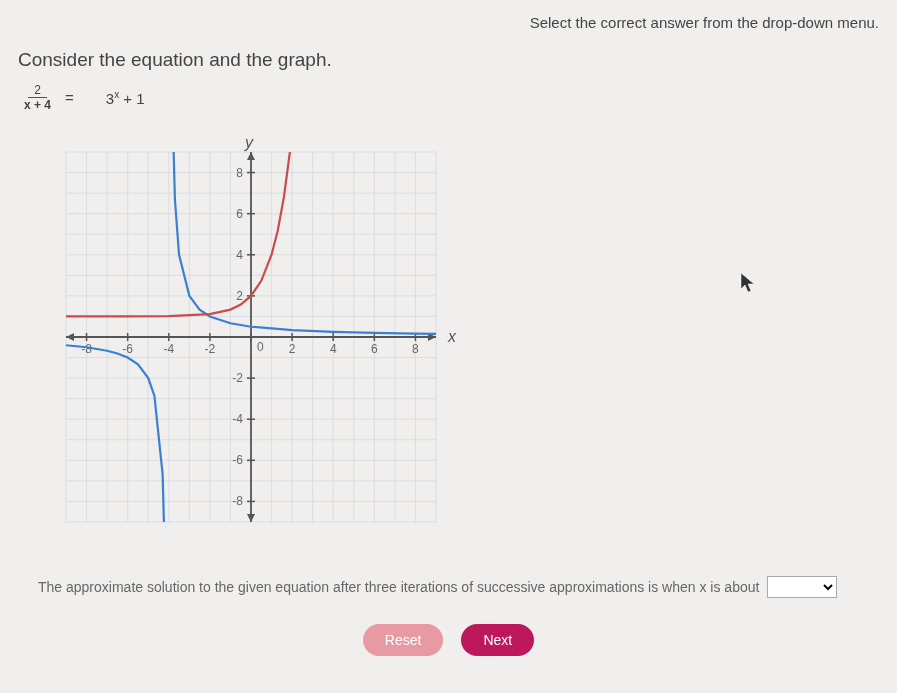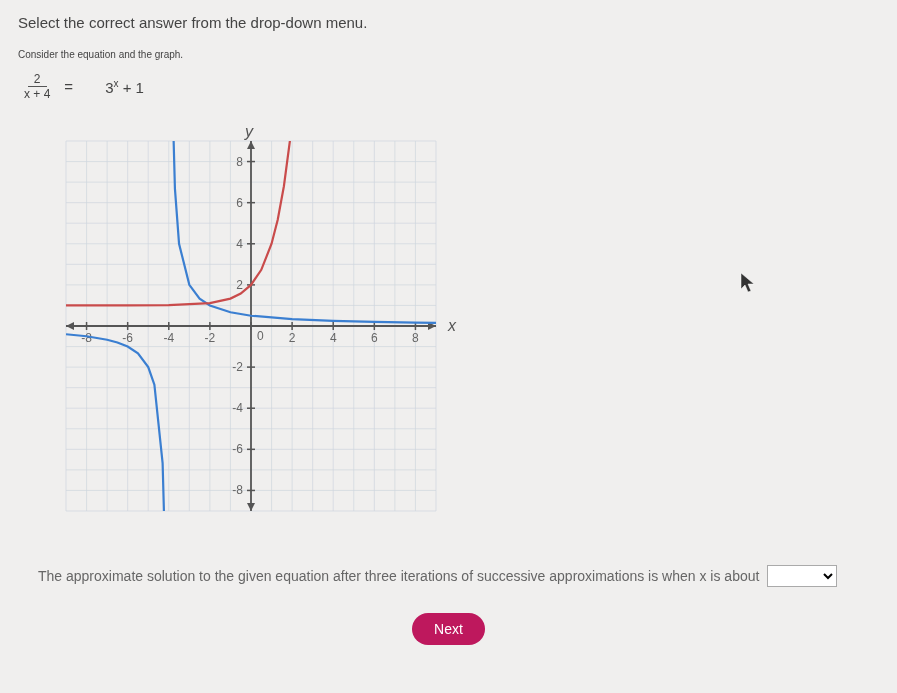--- a/index.html
+++ b/index.html
@@ -5,26 +5,26 @@
     * { box-sizing: border-box; margin: 0; padding: 0; }
     body {
       width: 897px;
       height: 693px;
       background: #f0efee;
       font-family: Arial, sans-serif;
       color: #555;
       padding: 14px 18px;
       position: relative;
     }
-    .instruction { font-size: 15px; color: #444; margin-bottom: 18px; }
-    .consider { font-size: 10px; color: #444; margin-bottom: 12px; }
+    .instruction { font-size: 15px; color: #444; margin-bottom: 18px; text-align: right; }
+    .consider { font-size: 19px; color: #444; margin-bottom: 12px; }
     .equation { font-size: 15px; color: #444; margin-bottom: 20px; display: flex; align-items: center; gap: 8px; }
     .fraction { display: inline-flex; flex-direction: column; align-items: center; font-size: 12px; vertical-align: middle; }
     .fraction .num { border-bottom: 1px solid #555; padding: 0 6px; }
-    .fraction .den { padding: 0 6px; }
+    .fraction .den { padding: 0 6px; font-weight: bold; }
     .rhs { font-size: 15px; margin-left: 24px; }
     .rhs sup { font-size: 10px; }
     .cursor-icon { position: absolute; left: 740px; top: 272px; }
     .chart-wrap { margin-left: 28px; margin-bottom: 30px; }
     .question-row { font-size: 14px; color: #666; margin-left: 20px; margin-right: 20px; display: flex; align-items: center; gap: 8px; }
     .question-row select { width: 70px; height: 22px; background: #fff; border: 1px solid #aaa; font-size: 13px; }
     .button-row { display: flex; justify-content: center; gap: 18px; margin-top: 26px; }
     .btn { border: none; border-radius: 18px; padding: 8px 22px; font-size: 14px; color: #fff; cursor: pointer; }
     .btn-reset { background: #e89aa2; }
     .btn-next { background: #be185d; }
@@ -138,20 +138,21 @@
       <path d="M20 184.44444444444443 L81.66666666666666 184.4238888888889 L122.77777777777779 184.1977777777778 L163.88888888888889 182.16277777777776 L184.44444444444443 177.59944444444446 L194.72222222222223 172.5838888888889 L205 163.88888888888889 L215.27777777777777 148.8422222222222 L225.55555555555557 122.77777777777779 L231.72222222222226 98.70722222222221 L237.88888888888889 65.22222222222223 L244.05555555555557 18.766666666666655 " stroke="#c94b4b" stroke-width="2.2" fill="none" clip-path="url(#clip)"></path>
     </svg>
 </div>
 
 <div class="question-row">
   <span>The approximate solution to the given equation after three iterations of successive approximations is when x is about</span>
   <select value=""></select>
 </div>
 
 <div class="button-row">
+  <button class="btn btn-reset">Reset</button>
   <button class="btn btn-next">Next</button>
 </div>
 
 <span class="cursor-icon">
   <svg width="18" height="22" viewBox="0 0 18 22">
       <path d="M1 1 L1 17 L5 13 L8 20 L11 19 L8 12 L14 12 Z" fill="#333" stroke="#fff" stroke-width="0.5"></path>
     </svg>
 </span>
 
 </body></html>

